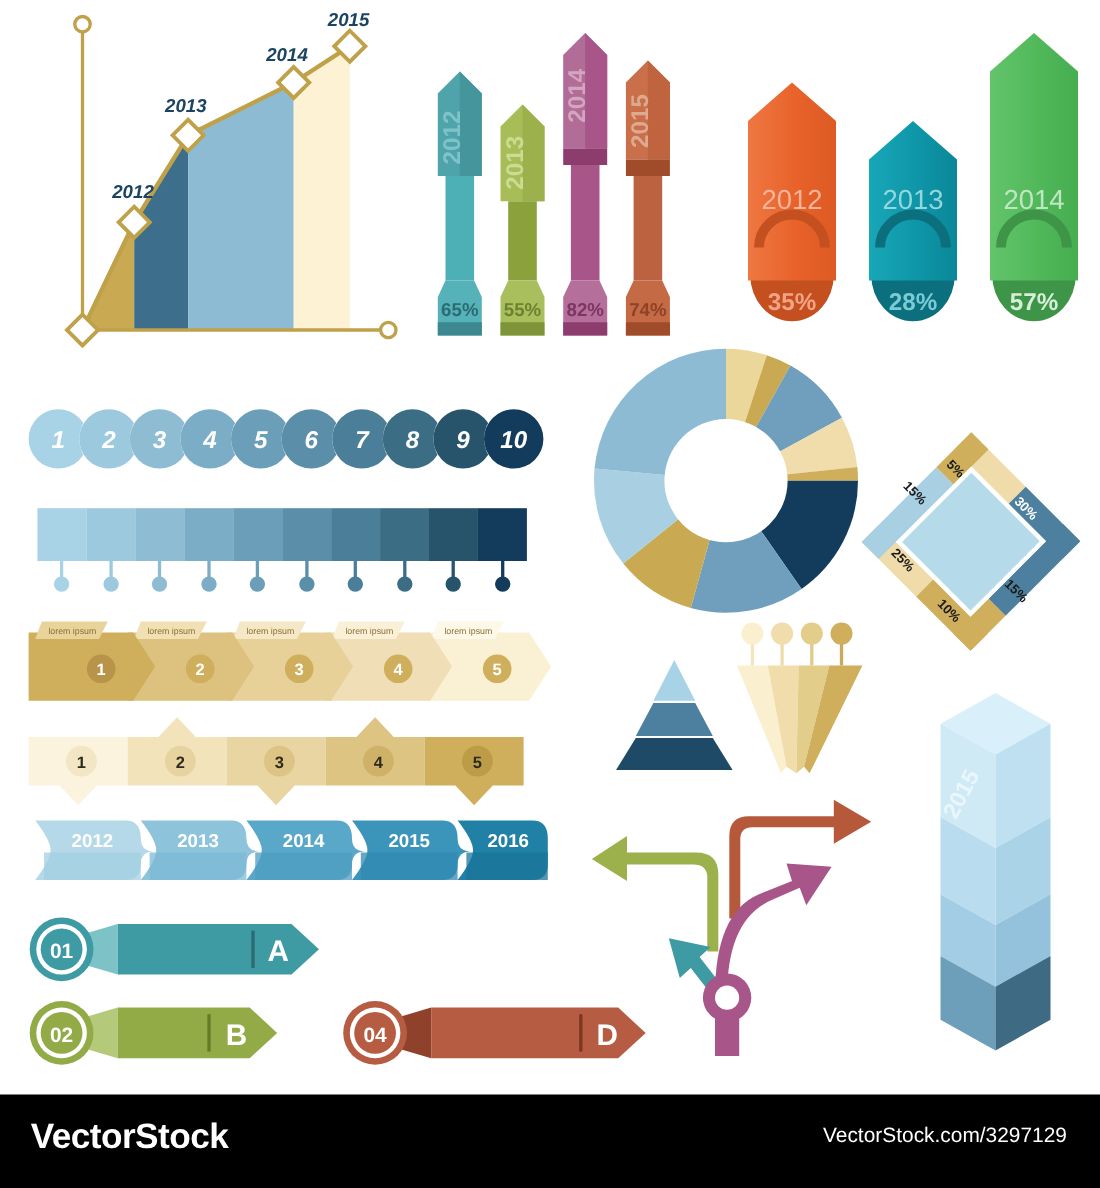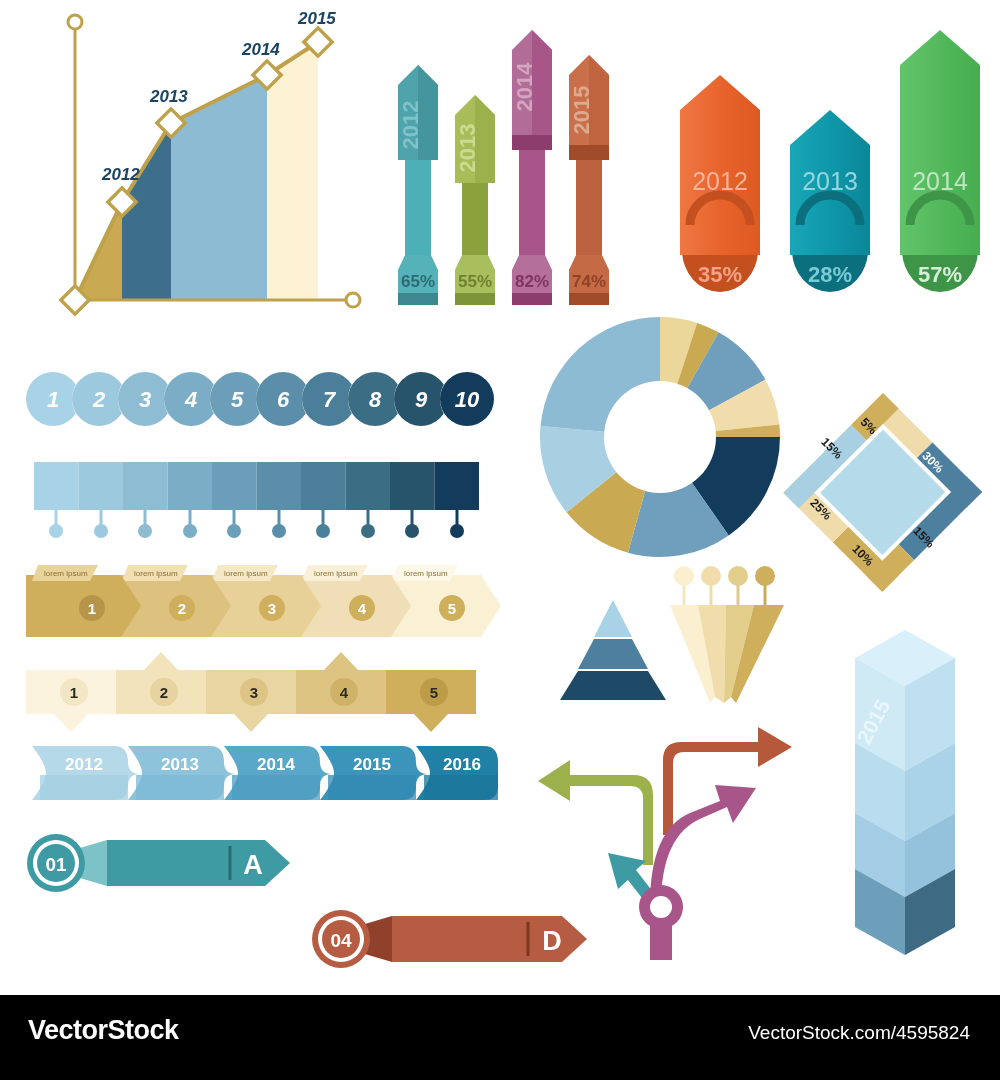--- a/index.html
+++ b/index.html
@@ -1,21 +1,21 @@
 <!DOCTYPE html>
 <html><head>
 <meta charset="utf-8">
 <style>
   html,body{margin:0;padding:0;background:#ffffff;}
   body{width:1000px;height:1080px;font-family:"Liberation Sans",sans-serif;overflow:hidden;position:relative;}
   .canvas{position:relative;width:1000px;height:1080px;background:#fff;}
   .abs{position:absolute;}
   svg{display:block;overflow:visible;}
   .footer{position:absolute;left:0;top:995px;width:1000px;height:85px;background:#000;}
-  .footer-brand{position:absolute;left:28px;top:20px;color:#fff;font-size:27px;font-weight:bold;letter-spacing:-0.5px;font-family:"Liberation Sans",sans-serif;}
+  .footer-brand{position:absolute;left:28px;top:20px;color:#fff;font-size:32px;font-weight:bold;letter-spacing:-0.5px;font-family:"Liberation Sans",sans-serif;}
   .footer-url{position:absolute;right:30px;top:27px;color:#fff;font-size:19px;font-family:"Liberation Sans",sans-serif;}
   text{font-family:"Liberation Sans",sans-serif;}
 </style>
 </head>
 <body>
 
 <div class="canvas">
 
   <div class="abs" style="left:40px;top:10px;">
     <svg width="340" height="340" viewBox="0 0 340 340">
@@ -343,20 +343,32 @@
       <polygon points="82,8 240,8 265,31 240,54 82,54" fill="#3f9ba3"></polygon>
       <line x1="205" y1="14" x2="205" y2="48" stroke="#2a6b72" stroke-width="3"></line>
       <circle cx="31" cy="31" r="29" fill="#3f9ba3"></circle>
       <circle cx="31" cy="31" r="23" fill="#fff"></circle>
       <circle cx="31" cy="31" r="19" fill="#3f9ba3"></circle>
       <text x="31" y="39" font-size="19" font-weight="bold" fill="#fff" text-anchor="middle">01</text>
       <text x="228" y="42" font-size="27" font-weight="bold" fill="#fff" text-anchor="middle">A</text>
     </svg>
   </div>
 
+  <div class="abs" style="left:25px;top:908px;">
+    <svg width="240" height="62" viewBox="0 0 240 62">
+      <polygon points="48,18 82,8 82,54 48,44" fill="#b5c97a"></polygon>
+      <polygon points="82,8 202,8 227,31 202,54 82,54" fill="#93ab47"></polygon>
+      <line x1="165" y1="14" x2="165" y2="48" stroke="#647a26" stroke-width="3"></line>
+      <circle cx="31" cy="31" r="29" fill="#93ab47"></circle>
+      <circle cx="31" cy="31" r="23" fill="#fff"></circle>
+      <circle cx="31" cy="31" r="19" fill="#93ab47"></circle>
+      <text x="31" y="39" font-size="19" font-weight="bold" fill="#fff" text-anchor="middle">02</text>
+      <text x="190" y="42" font-size="27" font-weight="bold" fill="#fff" text-anchor="middle">B</text>
+    </svg>
+  </div>
 
 
   <div class="abs" style="left:310px;top:908px;">
     <svg width="285" height="62" viewBox="0 0 285 62">
       <polygon points="48,18 82,8 82,54 48,44" fill="#8f412c"></polygon>
       <polygon points="82,8 252,8 277,31 252,54 82,54" fill="#b65c42"></polygon>
       <line x1="218" y1="14" x2="218" y2="48" stroke="#7d3721" stroke-width="3"></line>
       <circle cx="31" cy="31" r="29" fill="#b65c42"></circle>
       <circle cx="31" cy="31" r="23" fill="#fff"></circle>
       <circle cx="31" cy="31" r="19" fill="#b65c42"></circle>
@@ -469,16 +481,16 @@
       <polygon points="110,188 110,244 60,272 60,216" fill="#94c2dc"></polygon>
 
       <polygon points="10,244 60,272 60,330 10,302" fill="#6d9fba"></polygon>
       <polygon points="110,244 110,302 60,330 60,272" fill="#3e6b83"></polygon>
       <text x="35" y="100" font-size="21" font-weight="bold" fill="#e9f7fd" text-anchor="middle" transform="rotate(-62 35 100)">2015</text>
     </svg>
   </div>
 
   <div class="footer">
     <div class="footer-brand">VectorStock</div>
-    <div class="footer-url">VectorStock.com/4595824</div>
+    <div class="footer-url">VectorStock.com/3297129</div>
   </div>
 
 </div>
 
 </body></html>

